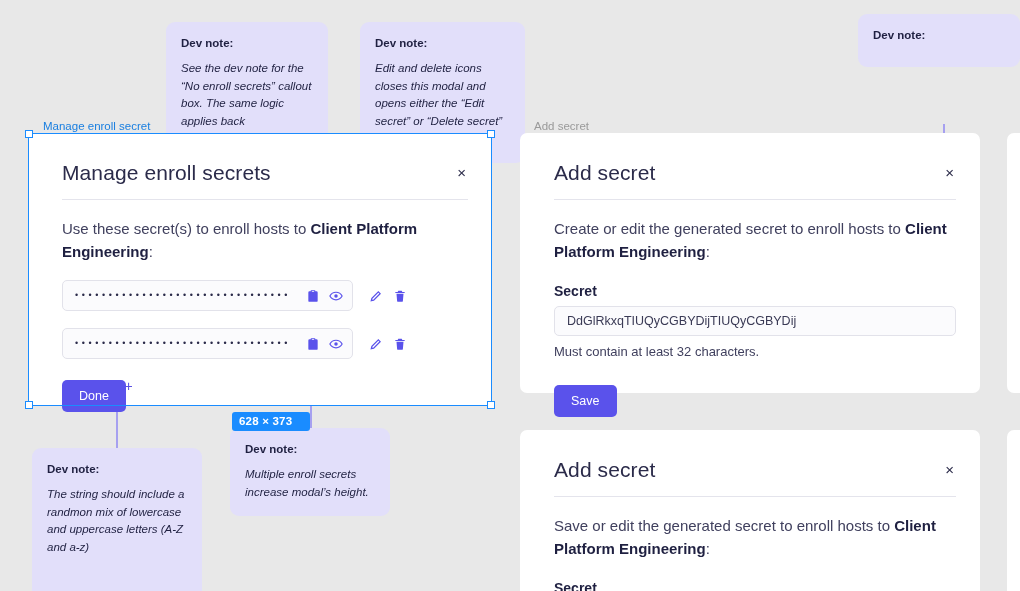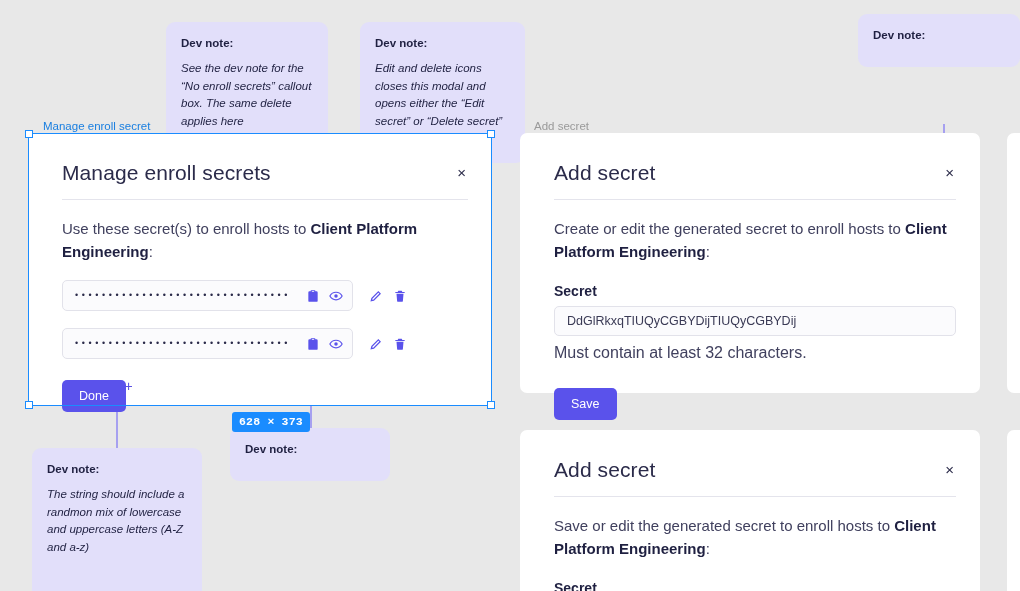--- a/index.html
+++ b/index.html
@@ -102,24 +102,23 @@
   .handle.br { right: -4px; bottom: -4px; }
 
   .dim-badge {
     position: absolute;
     left: 232px;
     top: 412px;
     background: #1a8cff;
     color: #fff;
     font-size: 11.5px;
     font-weight: bold;
-    padding: 3px 7px 4px 7px;
+    padding: 3px 18px 4px 7px;
     border-radius: 3px;
     letter-spacing: .2px;
-    font-family: Liberation Mono, monospace;
   }
 
   
   .frame {
     position: absolute;
     background: #ffffff;
     border-radius: 7px;
     box-sizing: border-box;
   }
   #frame-manage { left: 28px;  top: 133px; width: 464px; height: 273px; border-radius: 0; }
@@ -249,21 +248,21 @@
     padding: 0 12px;
     font-size: 12.5px;
     color: #3a3a55;
     box-sizing: border-box;
   }
   .text-input.error {
     border-color: #e06a7a;
     color: #d96070;
   }
   .helper {
-    font-size: 16px;
+    font-size: 13px;
     color: #40405e;
     margin-top: 8px;
   }
 </style>
 </head>
 <body>
 
 <div class="canvas">
 
   <div class="conn" style="left:245px; top:108px; height:145px;"></div>
@@ -276,39 +275,40 @@
   <div class="conn-dot" style="left:939px; top:150px;"></div>
 
   <div class="conn" style="left:116px; top:367px; height:82px;"></div>
   <div class="conn-dot" style="left:112px; top:363px;"></div>
 
   <div class="conn" style="left:310px; top:331px; height:98px;"></div>
   <div class="conn-dot" style="left:306px; top:327px;"></div>
 
   <div class="devnote" id="devnote-1">
     <span class="dn-title">Dev note:</span>
-    <p>See the dev note for the “No enroll secrets” callout box. The same delete applies here</p>
+    <p>See the dev note for the “No enroll secrets” callout box. The same logic applies back</p>
   </div>
 
   <div class="devnote" id="devnote-2">
     <span class="dn-title">Dev note:</span>
     <p>Edit and delete icons closes this modal and opens either the “Edit secret” or “Delete secret” modal.</p>
   </div>
 
   <div class="devnote" id="devnote-3">
     <span class="dn-title">Dev note:</span>
   </div>
 
   <div class="devnote" id="devnote-4">
     <span class="dn-title">Dev note:</span>
     <p>The string should include a randmon mix of lowercase and uppercase letters (A-Z and a-z)</p>
   </div>
 
   <div class="devnote" id="devnote-5">
     <span class="dn-title">Dev note:</span>
+    <p>Multiple enroll secrets increase modal’s height.</p>
   </div>
 
   <div class="frame-label selected" style="left:30px; top:120px;">Manage enroll secret</div>
   <div class="frame-label" style="left:521px; top:120px;">Add secret</div>
   <div class="frame-label" style="left:521px; top:431px;font-weight:bold;">Add secret - error state</div>
   <div class="frame-label" style="left:1008px; top:120px;">Ed</div>
   <div class="frame-label" style="left:1008px; top:414px;">Ed</div>
 
   <div class="frame" id="frame-manage">
     <div class="modal-inner">

